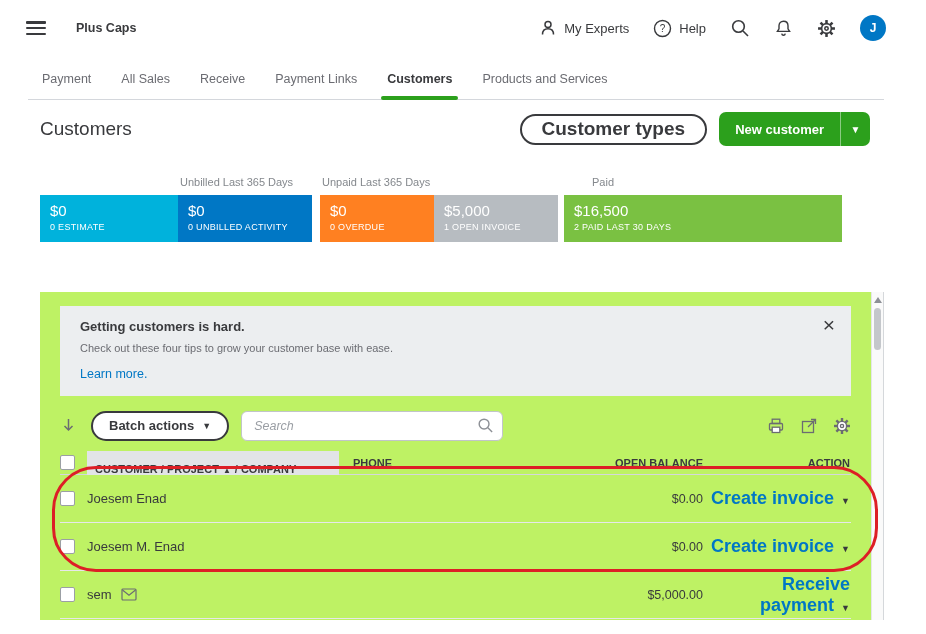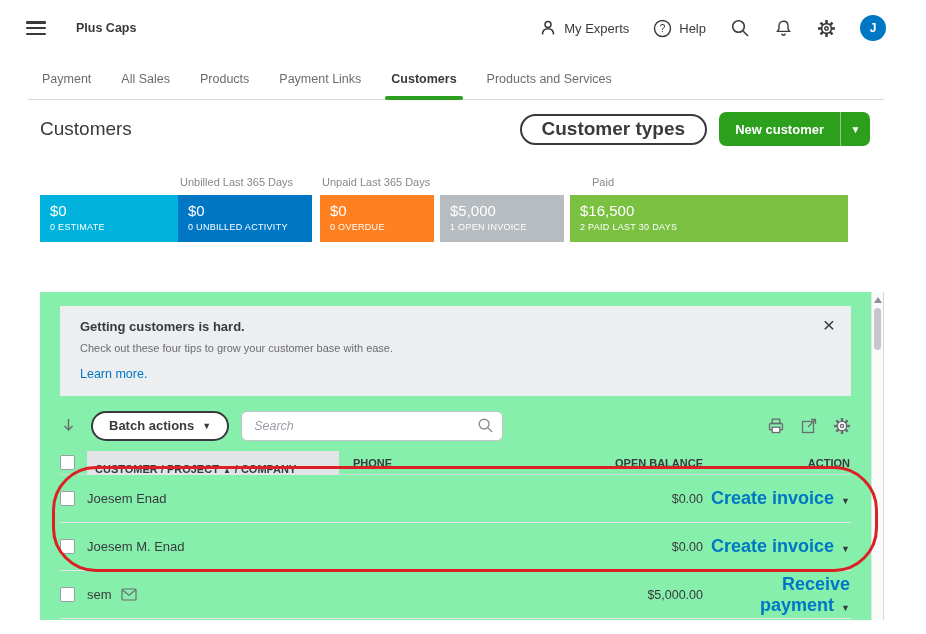--- a/index.html
+++ b/index.html
@@ -38,25 +38,25 @@
   .mlabel-0 { left:140px; }
   .mlabel-1 { left:282px; }
   .mlabel-2 { left:552px; }
   .moneybar { position:absolute; top:195px; left:40px; width:830px; height:47px; display:flex; }
   .segment { height:47px; padding:6px 10px 0; color:#fff; cursor:pointer; overflow:hidden; }
   .segment .amount { font-size:15px; line-height:19px; }
   .segment .caption { font-size:9px; letter-spacing:.3px; margin-top:2px; white-space:nowrap; }
   .seg-0 { width:138px; }
   .seg-1 { width:134px; }
   .seg-2 { width:114px; margin-left:8px; }
-  .seg-3 { width:124px;margin-left:6px; }
+  .seg-3 { width:124px; }
   .seg-4 { width:278px; margin-left:6px; }
 
   
-  .panel { position:absolute; top:292px; left:40px; width:844px; height:328px; background:#86efac; border-right:1px solid #d5d8db; }
+  .panel { position:absolute; top:292px; left:40px; width:844px; height:328px; background:#bef264; border-right:1px solid #d5d8db; }
   .panel-scrollbar { position:absolute; top:0; right:0; bottom:0; width:12px; background:#fafafa; border-left:1px solid #e4e6e8; }
   .scroll-up { position:absolute; top:5px; left:2px; width:0; height:0; border-left:4px solid transparent; border-right:4px solid transparent; border-bottom:6px solid #8d9096; cursor:pointer; }
   .scroll-thumb { position:absolute; top:16px; left:2px; width:7px; height:42px; background:#c4c7cb; border-radius:4px; cursor:pointer; }
 
   .banner { margin:14px 20px 0; margin-right:32px; background:#eceef0; padding:13px 20px 14px; position:relative; }
   .banner-title { font-size:13px; font-weight:bold; color:#393a3d; line-height:16px; }
   .banner-body { font-size:11px; color:#6b6c72; line-height:16px; margin-top:5px; }
   .banner-link { font-size:12.5px; color:#0077c5; line-height:16px; margin-top:10px; cursor:pointer; }
   .banner-close { position:absolute; top:8px; right:16px; font-size:21px; font-weight:300; color:#393a3d; cursor:pointer; line-height:1; }
 
@@ -134,21 +134,21 @@
           <circle cx="9" cy="9" r="4.6" fill="#fff" stroke="currentColor" stroke-width="1.5"></circle>
           <circle cx="9" cy="9" r="1.6" fill="none" stroke="currentColor" stroke-width="1.5"></circle>
         </svg>
       <div class="avatar" style="background: rgb(0, 119, 197);">J</div>
     </div>
   </div>
 
   <div class="tabs">
     <div class="tab">Payment</div>
     <div class="tab">All Sales</div>
-    <div class="tab">Products</div>
+    <div class="tab">Receive</div>
     <div class="tab">Payment Links</div>
     <div class="tab active">Customers</div>
     <div class="tab">Products and Services</div>
   </div>
 
   <div class="page-head">
     <div class="page-title">Customers</div>
     <div class="head-actions">
       <button class="btn-outline-pill">Customer types</button>
       <button class="btn-green" style="background: rgb(44, 160, 28);">

